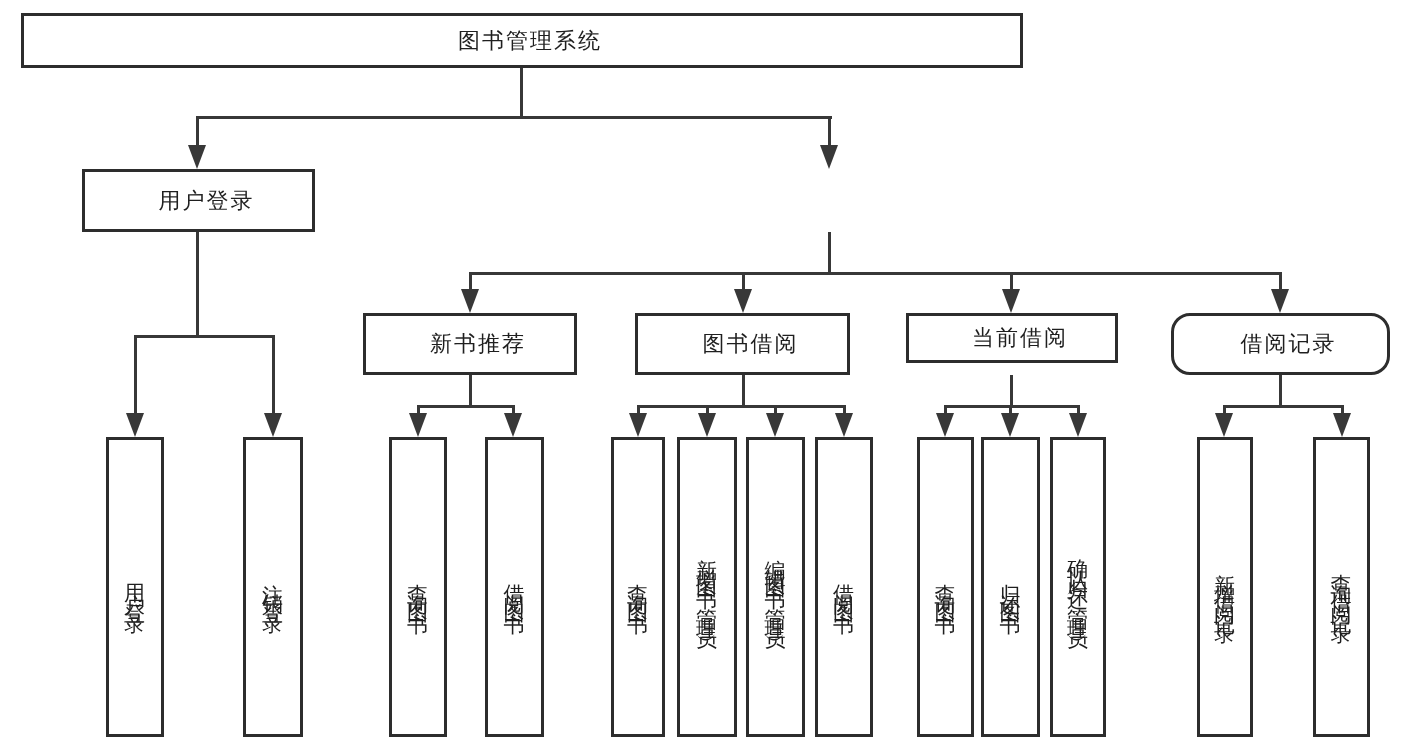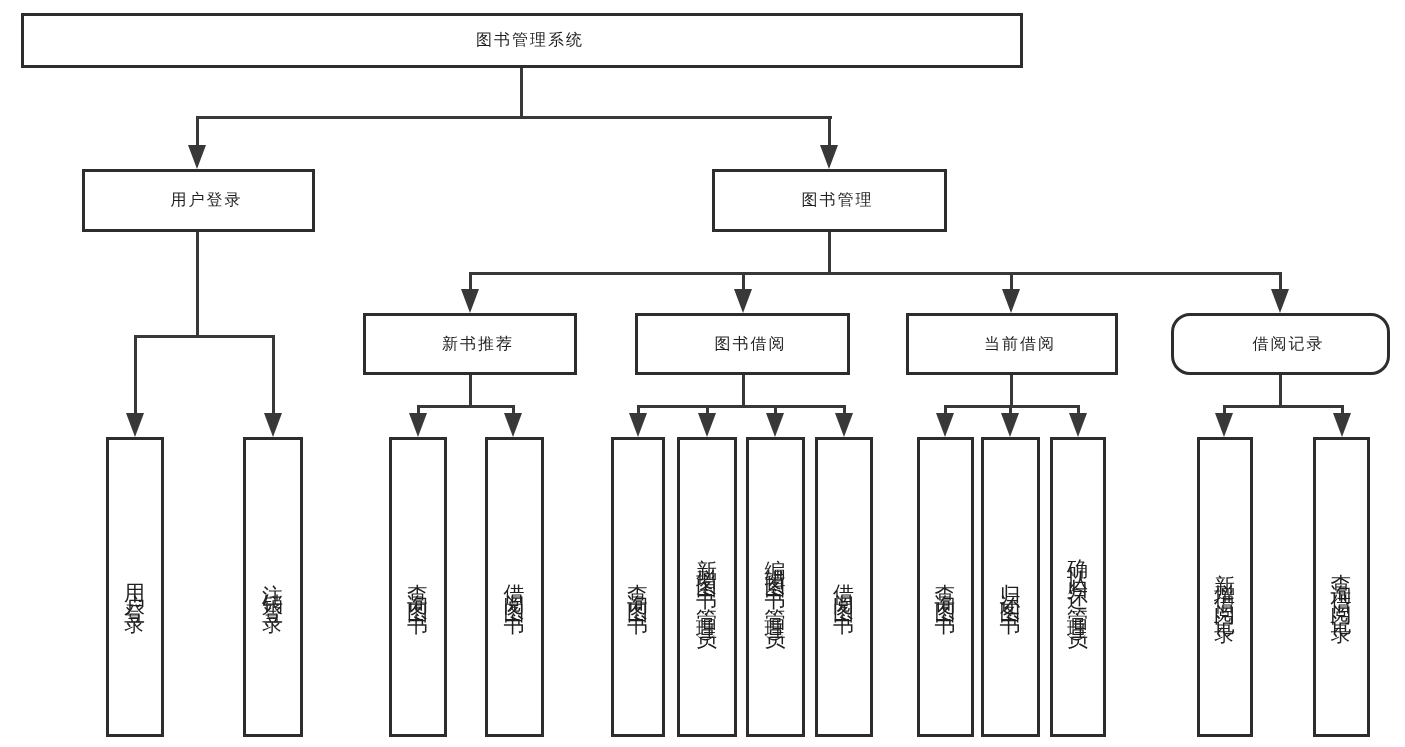--- a/index.html
+++ b/index.html
@@ -13,21 +13,21 @@
     overflow:hidden;
   }
   
   .node{
     position:absolute;
     border:3px solid #2d2d2d;
     background:#ffffff;
     display:flex;align-items:center;justify-content:center;
     z-index:2;
   }
-  .hnode{font-size:16px;letter-spacing:2px;padding-left:16px;}
+  .hnode{font-size:22px;letter-spacing:2px;padding-left:16px;}
   .vnode span{
     writing-mode:vertical-rl;
     text-orientation:mixed;
     font-size:21px;
     letter-spacing:10px;
     line-height:1;
     white-space:nowrap;
   }
   
   .vline{position:absolute;width:3px;background:#383838;z-index:1;}
@@ -60,23 +60,20 @@
   <div class="vline" style="left:520px;top:68px;height:50px;"></div>
   <div class="hline" style="left:196px;top:116px;width:636px;"></div>
   <div class="vline" style="left:196px;top:116px;height:31px;"></div>
   <div class="arrow" style="left:188px;top:145px;"></div>
   <div class="vline" style="left:828px;top:116px;height:31px;"></div>
   <div class="arrow" style="left:820px;top:145px;"></div>
 
   <div class="node hnode" style="left:82px;top:169px;width:233px;height:63px;">
     <span>用户登录</span>
   </div>
-  <div class="node hnode" style="left:712px;top:169px;width:235px;height:63px;">
-    <span>图书管理</span>
-  </div>
 
   <div class="vline" style="left:196px;top:232px;height:106px;"></div>
   <div class="hline" style="left:134px;top:335px;width:141px;"></div>
   <div class="vline" style="left:134px;top:335px;height:78px;"></div>
   <div class="arrow" style="left:126px;top:413px;"></div>
   <div class="vline" style="left:272px;top:335px;height:78px;"></div>
   <div class="arrow" style="left:264px;top:413px;"></div>
 
   <div class="vline" style="left:828px;top:232px;height:43px;"></div>
   <div class="hline" style="left:469px;top:272px;width:813px;"></div>
@@ -88,21 +85,21 @@
   <div class="arrow" style="left:1002px;top:289px;"></div>
   <div class="vline" style="left:1279px;top:272px;height:18px;"></div>
   <div class="arrow" style="left:1271px;top:289px;"></div>
 
   <div class="node hnode" style="left:635px;top:313px;width:215px;height:62px;">
     <span>图书借阅</span>
   </div>
   <div class="node hnode" style="left:363px;top:313px;width:214px;height:62px;">
     <span>新书推荐</span>
   </div>
-  <div class="node hnode" style="left:906px;top:313px;width:212px;height:62px;">
+  <div class="node hnode" style="left:906px;top:313px;width:212px;height:50px;">
     <span>当前借阅</span>
   </div>
   <div class="node hnode" style="left:1171px;top:313px;width:219px;height:62px;border-radius:19px;">
     <span>借阅记录</span>
   </div>
 
   <div class="vline" style="left:469px;top:375px;height:33px;"></div>
   <div class="hline" style="left:417px;top:405px;width:98px;"></div>
   <div class="vline" style="left:417px;top:405px;height:9px;"></div>
   <div class="arrow" style="left:409px;top:413px;"></div>

